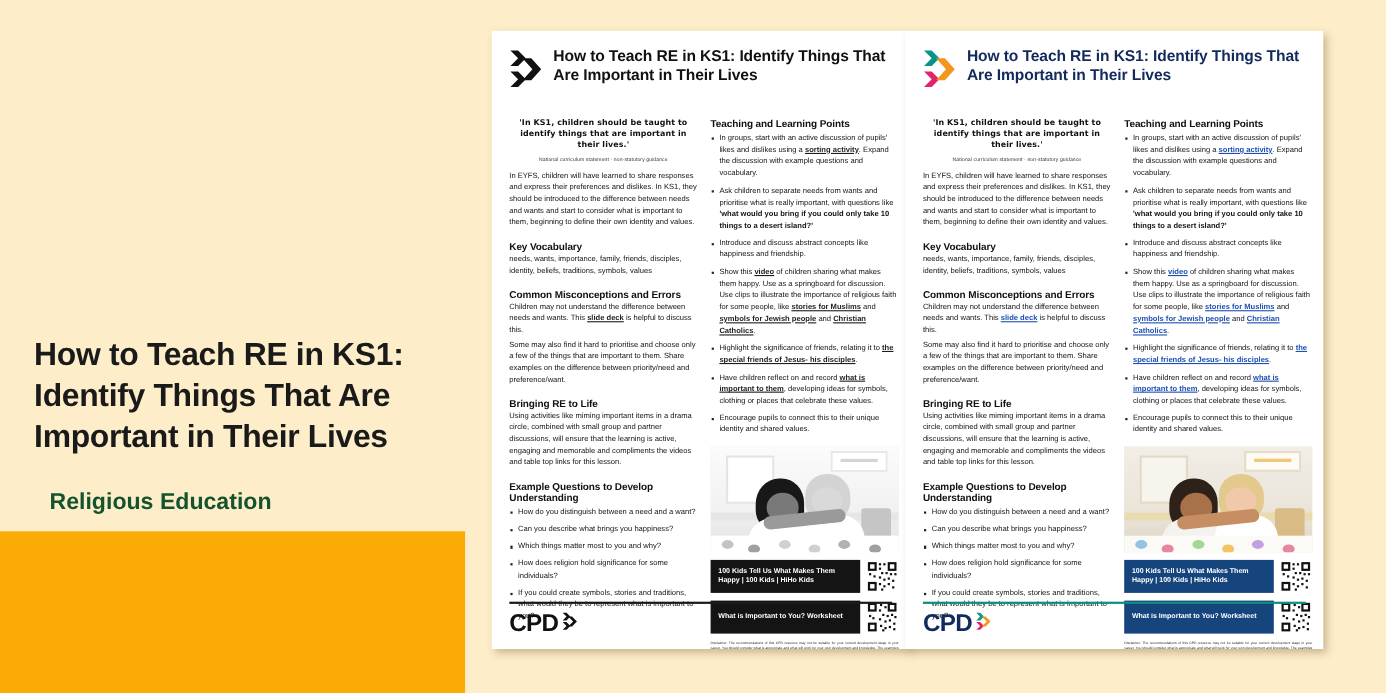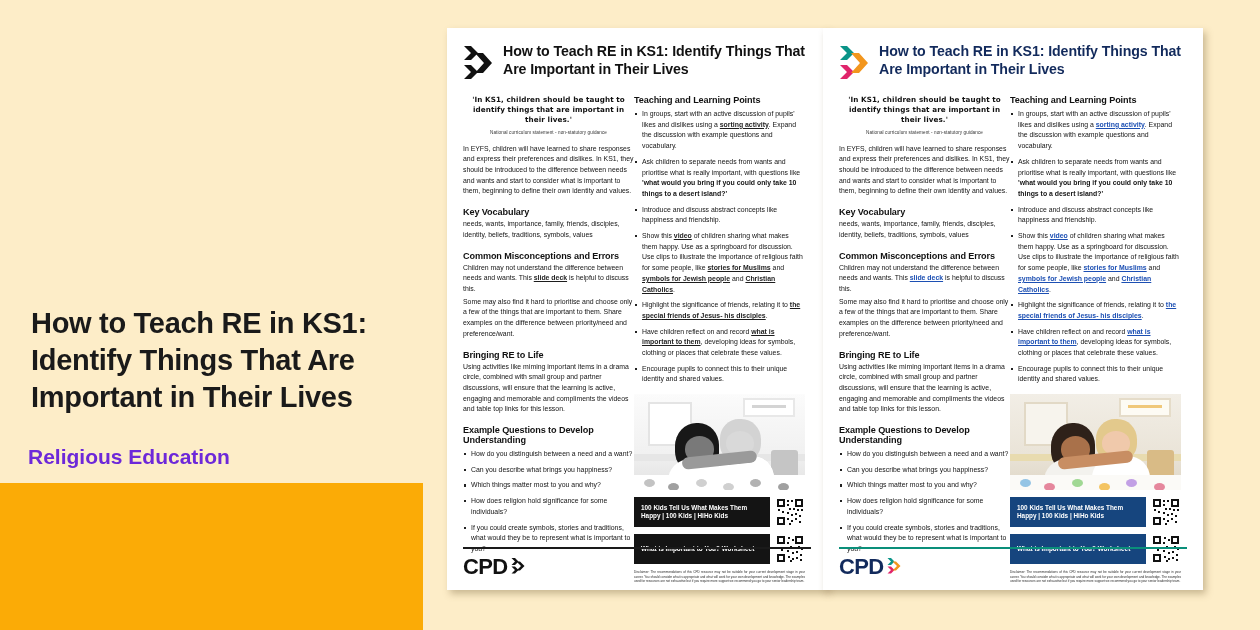--- a/index.html
+++ b/index.html
@@ -15,22 +15,22 @@
     position: absolute; left: 0; top: 0;
     width: 423px; height: 630px;
     background: #fdedc8;
   }
   #promo-title {
     position: absolute; left: 31px; top: 305px; width: 380px;
     font-size: 29px; font-weight: bold; line-height: 1.28;
     color: #1a1a1a; letter-spacing: -0.3px;
   }
   #promo-subject {
-    position: absolute; left: 28px; top: 445px;
-    font-size: 21px; font-weight: bold; color: #6d28d9;
+    position: absolute; left: 45px; top: 445px;
+    font-size: 21px; font-weight: bold; color: #14532d;
   }
   #brand-bar {
     position: absolute; left: 0; top: 483px;
     width: 423px; height: 147px;
     background: #fbab06;
   }
 
   
   #pages-canvas {
     position: absolute; left: 423px; top: 0;
@@ -52,21 +52,21 @@
   .doc-header { display: flex; align-items: flex-start; gap: 10px; }
   .logo-chevrons { width: 30px; height: 38px; flex: 0 0 30px; margin-top: 2px; }
   .doc-title {
     font-size: 14.2px; font-weight: bold; line-height: 1.28;
     letter-spacing: -0.1px;
   }
   .mono .doc-title { color: #111111; }
   .color .doc-title { color: #122a5c; }
 
   
-  .cols { display: flex; gap: 0; margin-top: 13px; }
+  .cols { display: flex; gap: 12px; margin-top: 25px; }
   .col-l { width: 171px; flex: 0 0 171px; }
   .col-r { width: 171px; flex: 0 0 171px; }
 
   .quote {
     text-align: center;
     font-family: "DejaVu Sans", sans-serif;
     font-size: 7.2px; font-weight: bold; line-height: 1.42;
     color: #111; letter-spacing: 0.1px;
   }
   .quote-src {

